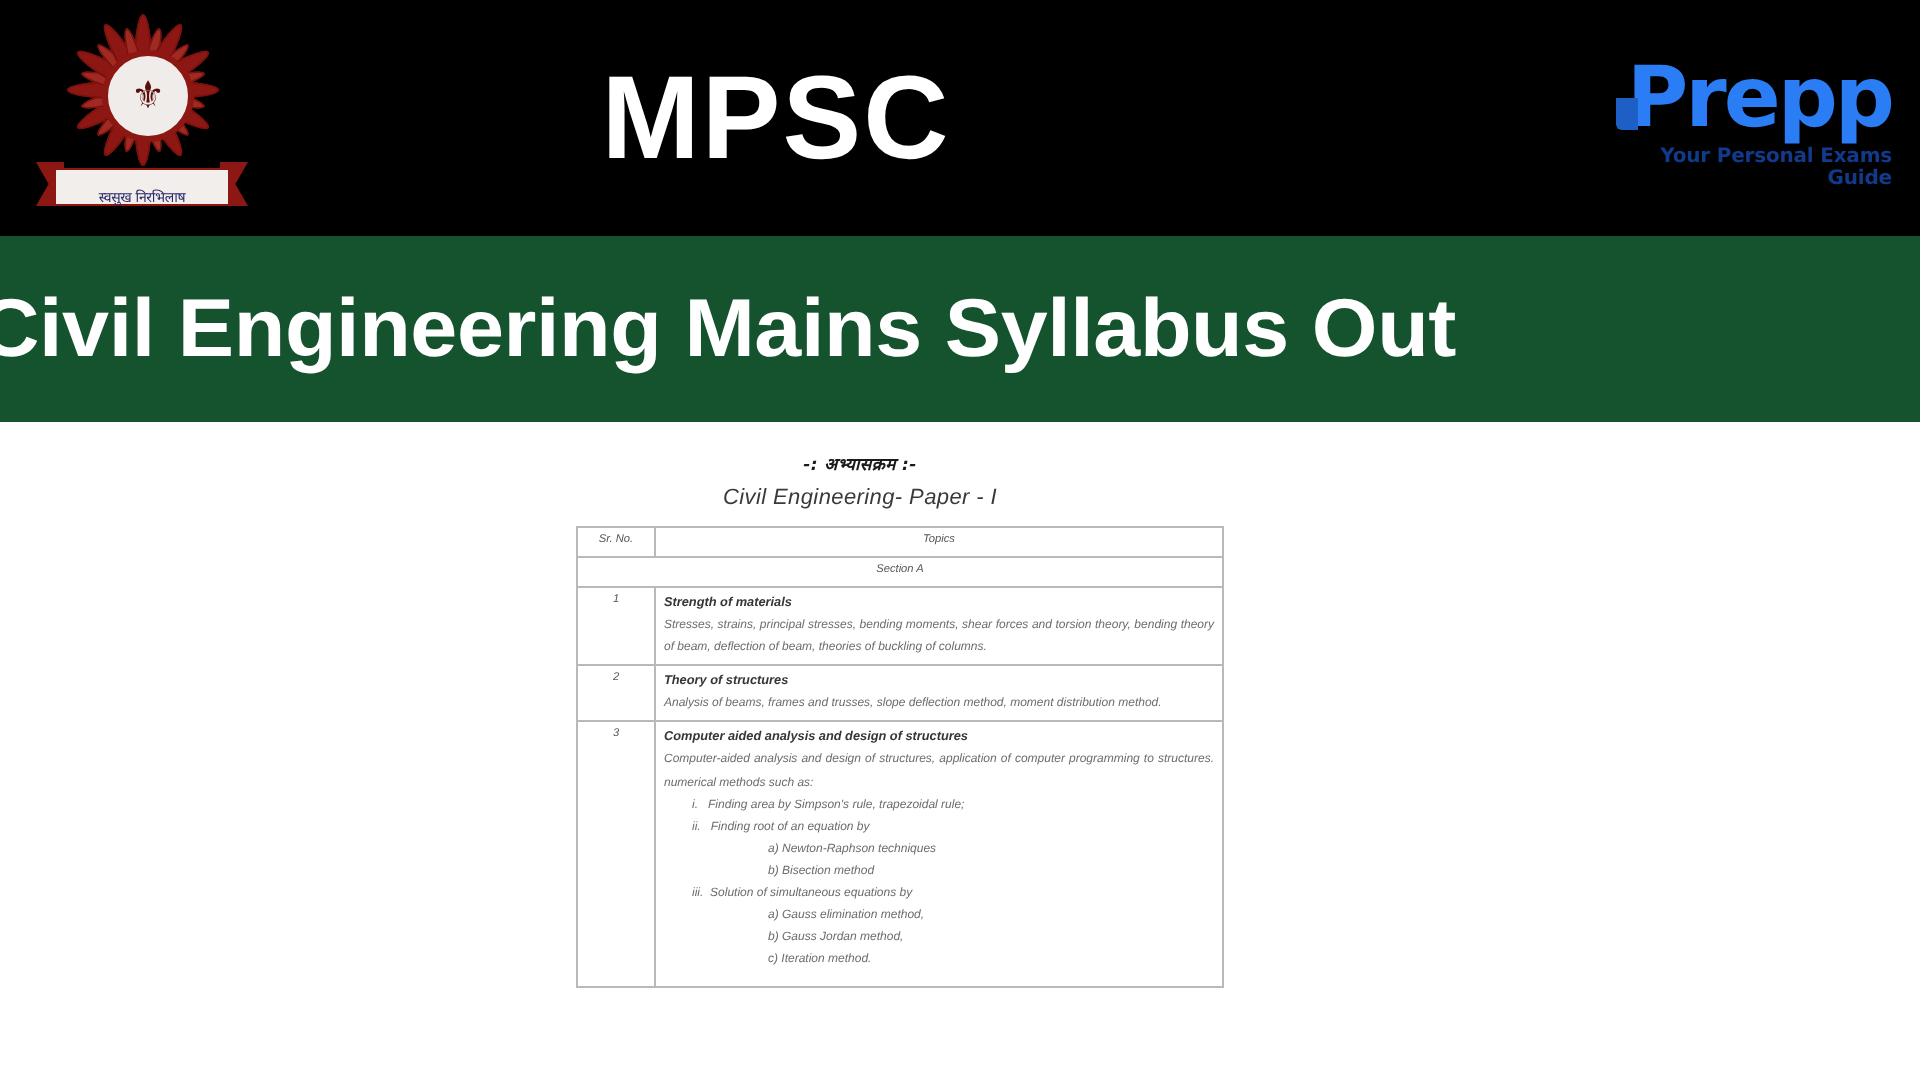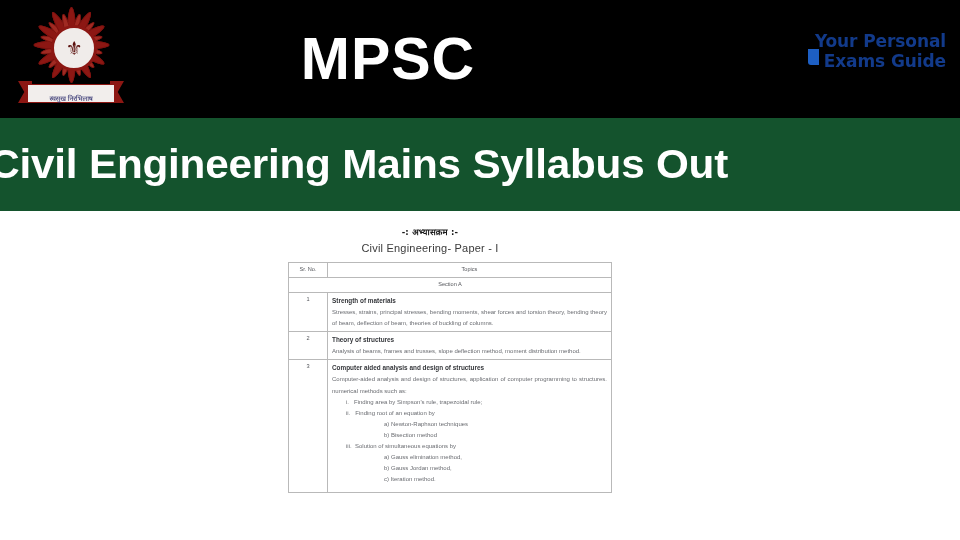--- a/index.html
+++ b/index.html
@@ -150,21 +150,21 @@
   .prepp-pmark {
     position: absolute;
     left: 7px; top: 21px;
     width: 11px; height: 16px;
     background: #1d5fc4;
     border-radius: 0 0 0 3px;
   }
   .prepp-tagline {
     display: block;
     color: #123a8a;
-    font-size: 17px;
+    font-size: 10px;
     font-weight: bold;
     letter-spacing: -0.1px;
     margin-top: 3px;
     text-align: right;
     font-family: "DejaVu Sans", sans-serif;
   }
 
   
   .banner {
     position: absolute;
@@ -184,20 +184,21 @@
     transform: scaleX(1.03);
     font-family: "Liberation Sans", sans-serif;
     white-space: nowrap;
   }
 
   
   .doc {
     position: absolute;
     left: 288px; top: 226px;
     width: 284px;
+    font-style: italic;
   }
   .doc-heading {
     text-align: center;
     font-size: 8.5px;
     color: #1a1a1a;
     font-family: "DejaVu Sans", sans-serif;
     font-weight: bold;
     letter-spacing: 0.2px;
     margin-bottom: 5px;
   }
@@ -320,20 +321,21 @@
         <div class="ribbon-tail left"></div>
         <div class="ribbon-tail right"></div>
         <div class="ribbon-band"></div>
         <div class="ribbon-text">स्वसुख निरभिलाष</div>
       </div>
     </div>
 
     <div class="header-title">MPSC</div>
 
     <div class="prepp-logo">
+      <span class="prepp-word">Prepp</span>
       <span class="prepp-pmark"></span>
       <span class="prepp-tagline">Your Personal Exams Guide</span>
     </div>
   </div>
 
   <div class="banner">
     <div class="banner-text">Civil Engineering Mains Syllabus Out</div>
   </div>
 
   <div class="doc">

